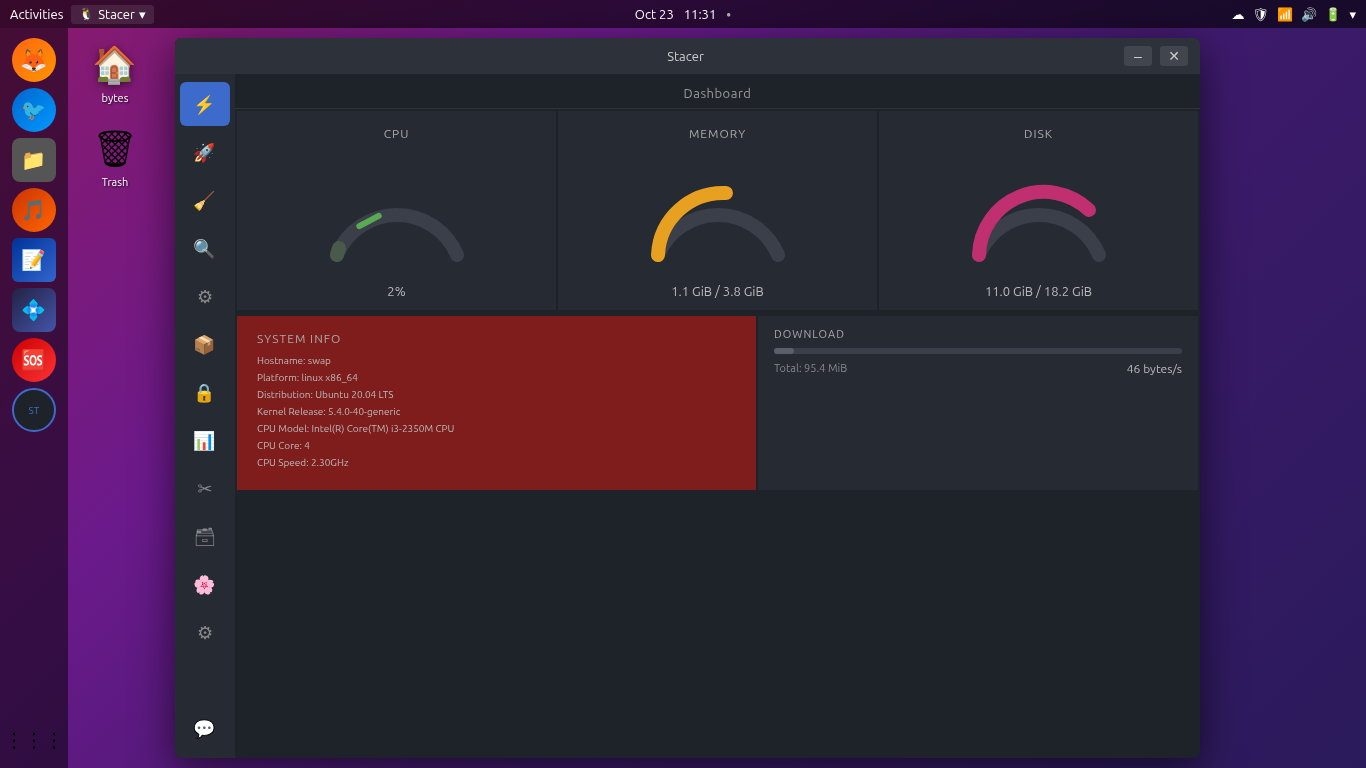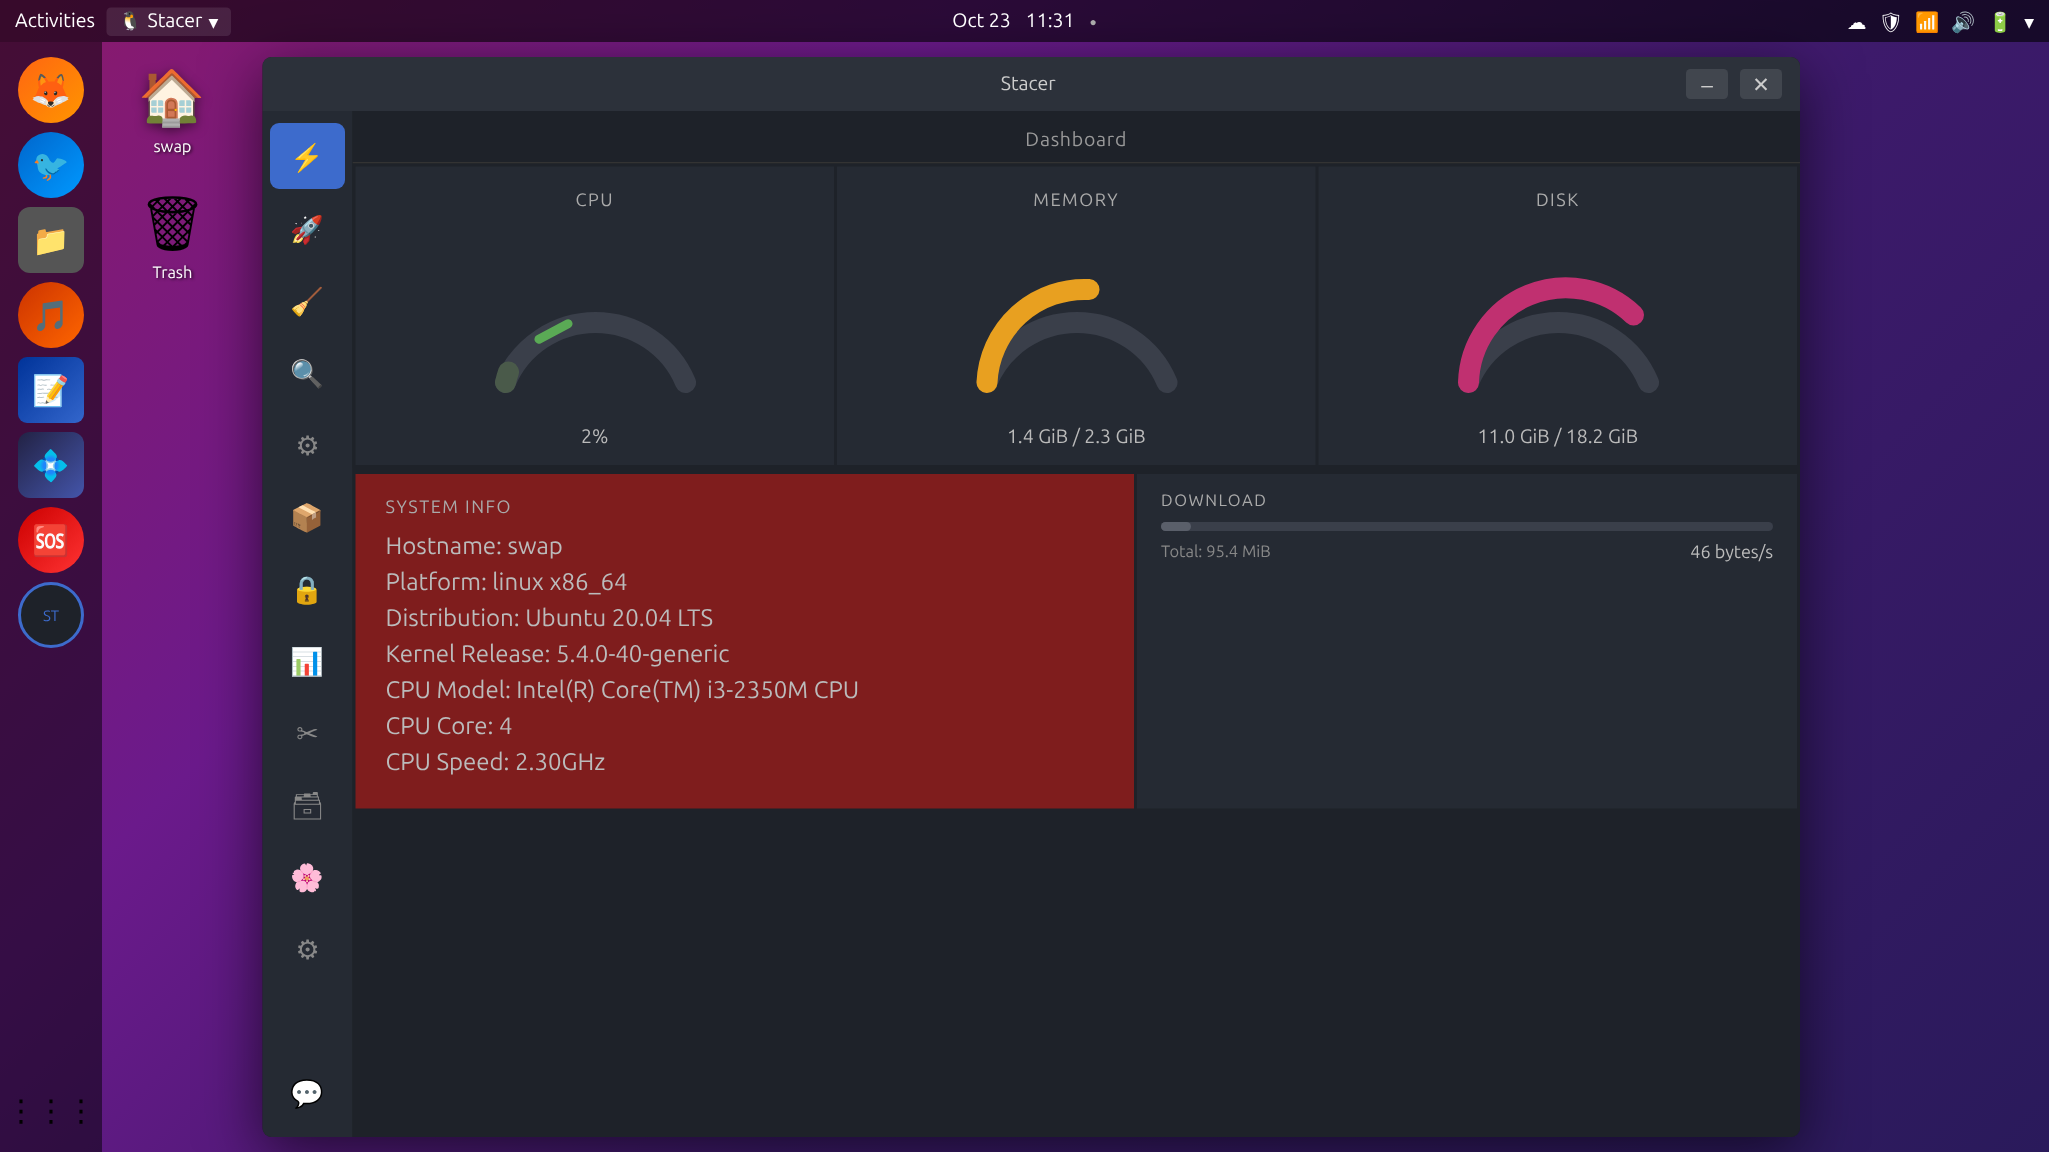--- a/index.html
+++ b/index.html
@@ -231,21 +231,21 @@
     }
     .system-info-title {
       color: #aaa;
       font-size: 12px;
       letter-spacing: 1px;
       text-transform: uppercase;
       margin-bottom: 10px;
     }
     .info-row {
       color: #bbb;
-      font-size: 16px;
+      font-size: 10px;
       margin-bottom: 6px;
     }
     .network-panel {
       width: 440px;
       display: flex;
       flex-direction: column;
       gap: 2px;
     }
     .network-card {
       background: #252a33;
@@ -430,21 +430,21 @@
   <div class="dock-app" style="margin-bottom:10px;">
     <div class="app-grid">⋮⋮⋮</div>
   </div>
 </div>
 
 <div class="desktop-icons">
   <div class="desktop-icon">
     <div class="desktop-icon-img">
       <span class="house-icon">🏠</span>
     </div>
-    <span class="desktop-icon-label">swap</span>
+    <span class="desktop-icon-label">bytes</span>
   </div>
   <div class="desktop-icon">
     <div class="desktop-icon-img">
       <span style="font-size:36px;">🗑</span>
     </div>
     <span class="desktop-icon-label">Trash</span>
   </div>
 </div>
 
 <div class="stacer-window">
@@ -503,21 +503,21 @@
         <div class="gauge-card">
           <span class="gauge-title">MEMORY</span>
           <div class="gauge-container">
             <svg class="gauge-svg" viewBox="0 0 160 120">
 
               <path d="M 20 105 A 65 65 0 0 1 140 105" fill="none" stroke="#3a3f4a" stroke-width="14" stroke-linecap="round"></path>
 
               <path d="M 20 105 A 65 65 0 0 1 88 43" fill="none" stroke="#E8A020" stroke-width="14" stroke-linecap="round"></path>
             </svg>
           </div>
-          <span class="gauge-value">1.4 GiB / 2.3 GiB</span>
+          <span class="gauge-value">1.1 GiB / 3.8 GiB</span>
         </div>
 
         <div class="gauge-card">
           <span class="gauge-title">DISK</span>
           <div class="gauge-container">
             <svg class="gauge-svg" viewBox="0 0 160 120">
 
               <path d="M 20 105 A 65 65 0 0 1 140 105" fill="none" stroke="#3a3f4a" stroke-width="14" stroke-linecap="round"></path>
 
               <path d="M 20 105 A 65 65 0 0 1 130 60" fill="none" stroke="#C03070" stroke-width="14" stroke-linecap="round"></path>

